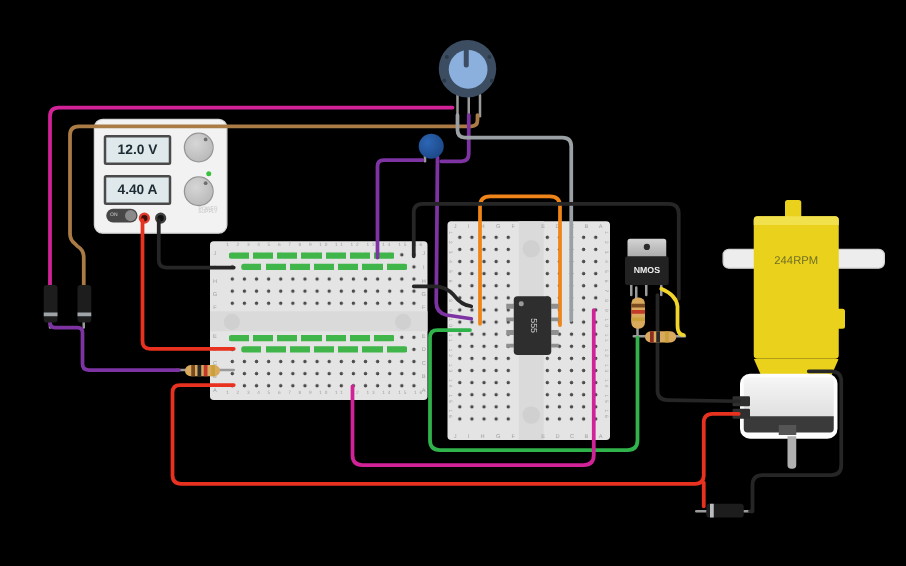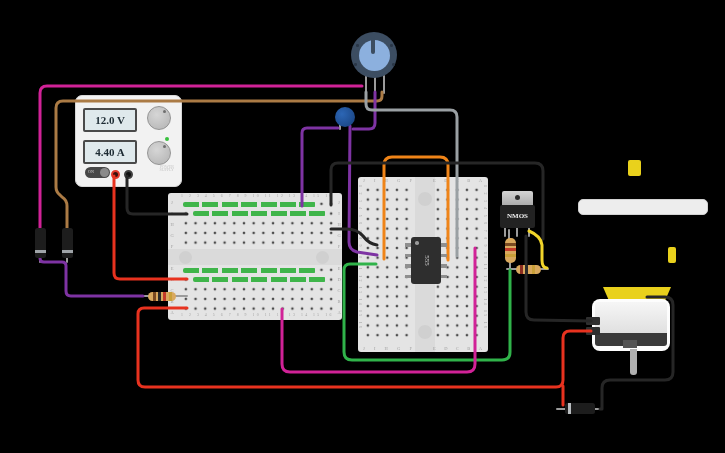--- a/index.html
+++ b/index.html
@@ -1,17 +1,17 @@
 <!DOCTYPE html>
 <html><head>
 <meta charset="utf-8">
 <style>
   html,body{margin:0;padding:0;background:#000;}
   #canvas{position:relative;width:725px;height:453px;background:#000;overflow:hidden;
-          font-family:Liberation Serif, serif;}
+          font-family:Liberation Sans, sans-serif;}
   .abs{position:absolute;}
   
   .bb{background:#e4e4e4;border-radius:3px;}
   .holes{background-image:radial-gradient(circle,#4b4b4b 1.25px,rgba(0,0,0,0) 1.6px);
          background-size:9.7px 9.7px;}
   .chan{background:#dadada;}
   .chan-circle{background:#d0d0d0;border-radius:50%;}
   .jrow{height:5px;border-radius:2px;
         background:repeating-linear-gradient(90deg,#3fb54a 0 16px,rgba(0,0,0,0) 16px 19.4px);}
   .micro{color:#a2a2a2;font-size:8px;transform:scale(.5);transform-origin:0 0;white-space:nowrap;}
@@ -145,20 +145,24 @@
         <span>A</span>
     </div>
     <div class="abs vnum" style="left:0px;top:8px;">1 2 3 4 5 6 7 8 9 10 11 12 13 14 15 16</div>
     <div class="abs vnum" style="left:125px;top:8px;">1 2 3 4 5 6 7 8 9 10 11 12 13 14 15 16</div>
   </div>
 
   <div class="abs" style="left:578px;top:160px;width:130px;height:220px;">
     <div class="abs" style="left:0px;top:39px;width:128px;height:14px;background:#ededed;border:1px solid #d2d2d2;border-radius:5px;"></div>
     <div class="abs" style="left:50px;top:0px;width:13px;height:16px;background:#e9d11c;border-radius:2px;"></div>
     <div class="abs" style="left:90px;top:87px;width:8px;height:16px;background:#e9d11c;border-radius:2px;"></div>
+    <div class="abs" style="left:25px;top:13px;width:68px;height:114px;background:#e9d11c;border-radius:3px;">
+      <div class="abs" style="left:0;top:0;width:68px;height:7px;background:#f1e14d;border-radius:3px 3px 0 0;"></div>
+      <div class="abs" style="left:0;top:30px;width:68px;text-align:center;font-size:9px;color:#6f6f28;">244RPM</div>
+    </div>
     <div class="abs" style="left:25px;top:127px;width:68px;height:14px;background:#e9d11c;clip-path:polygon(0 0,100% 0,91% 100%,9% 100%);"></div>
     <div class="abs" style="left:14px;top:139px;width:78px;height:52px;background:#fdfdfd;border-radius:8px;">
       <div class="abs" style="left:3px;top:3px;width:72px;height:34px;background:linear-gradient(#f6f6f6,#dedede);border-radius:3px;"></div>
       <div class="abs" style="left:3px;top:34px;width:72px;height:13px;background:#3a3a3a;border-radius:0 0 3px 3px;"></div>
       <div class="abs" style="left:31px;top:41px;width:14px;height:8px;background:#555;"></div>
     </div>
     <div class="abs" style="left:51.5px;top:189px;width:7px;height:26px;background:#b0b0b0;border-radius:0 0 3px 3px;"></div>
     <div class="abs" style="left:8px;top:157px;width:14px;height:8px;background:#2f2f2f;border-radius:1px;"></div>
     <div class="abs" style="left:8px;top:167px;width:14px;height:8px;background:#2f2f2f;border-radius:1px;"></div>
   </div>

